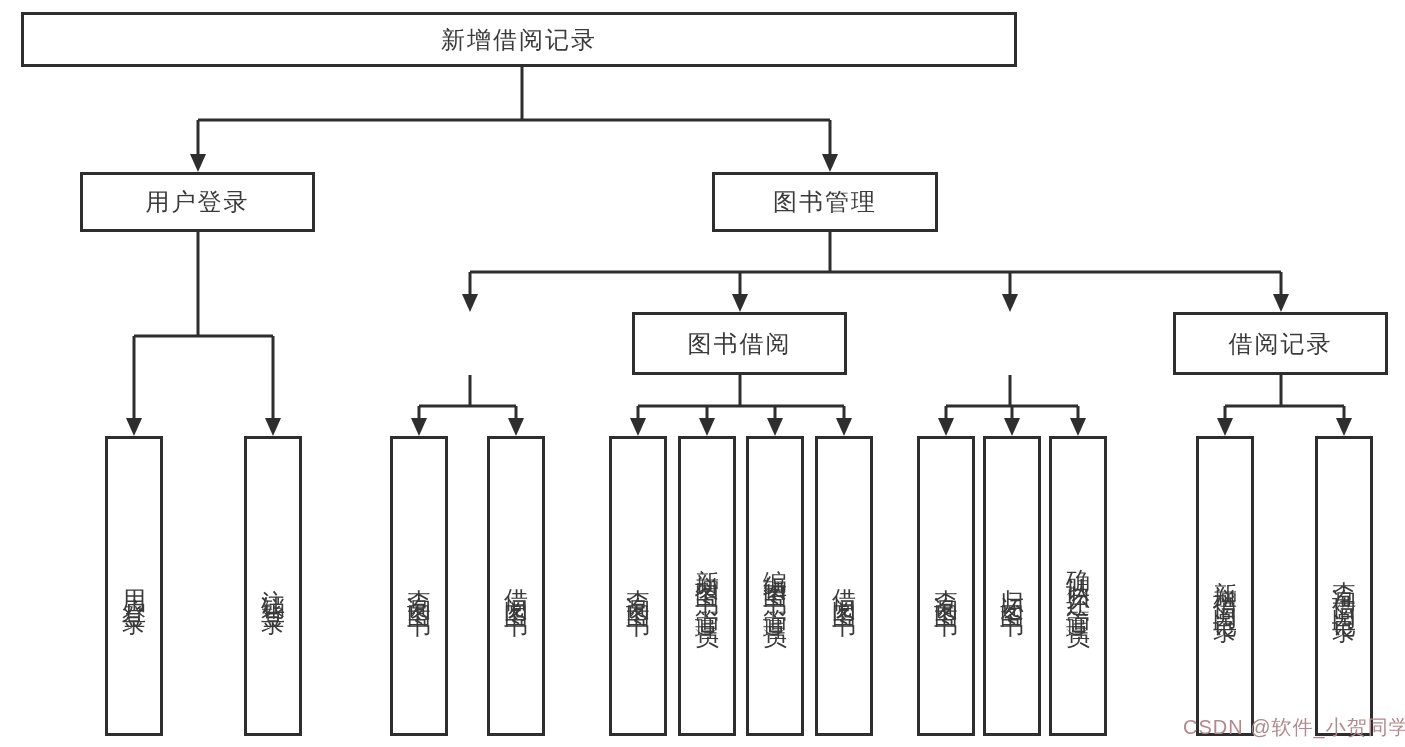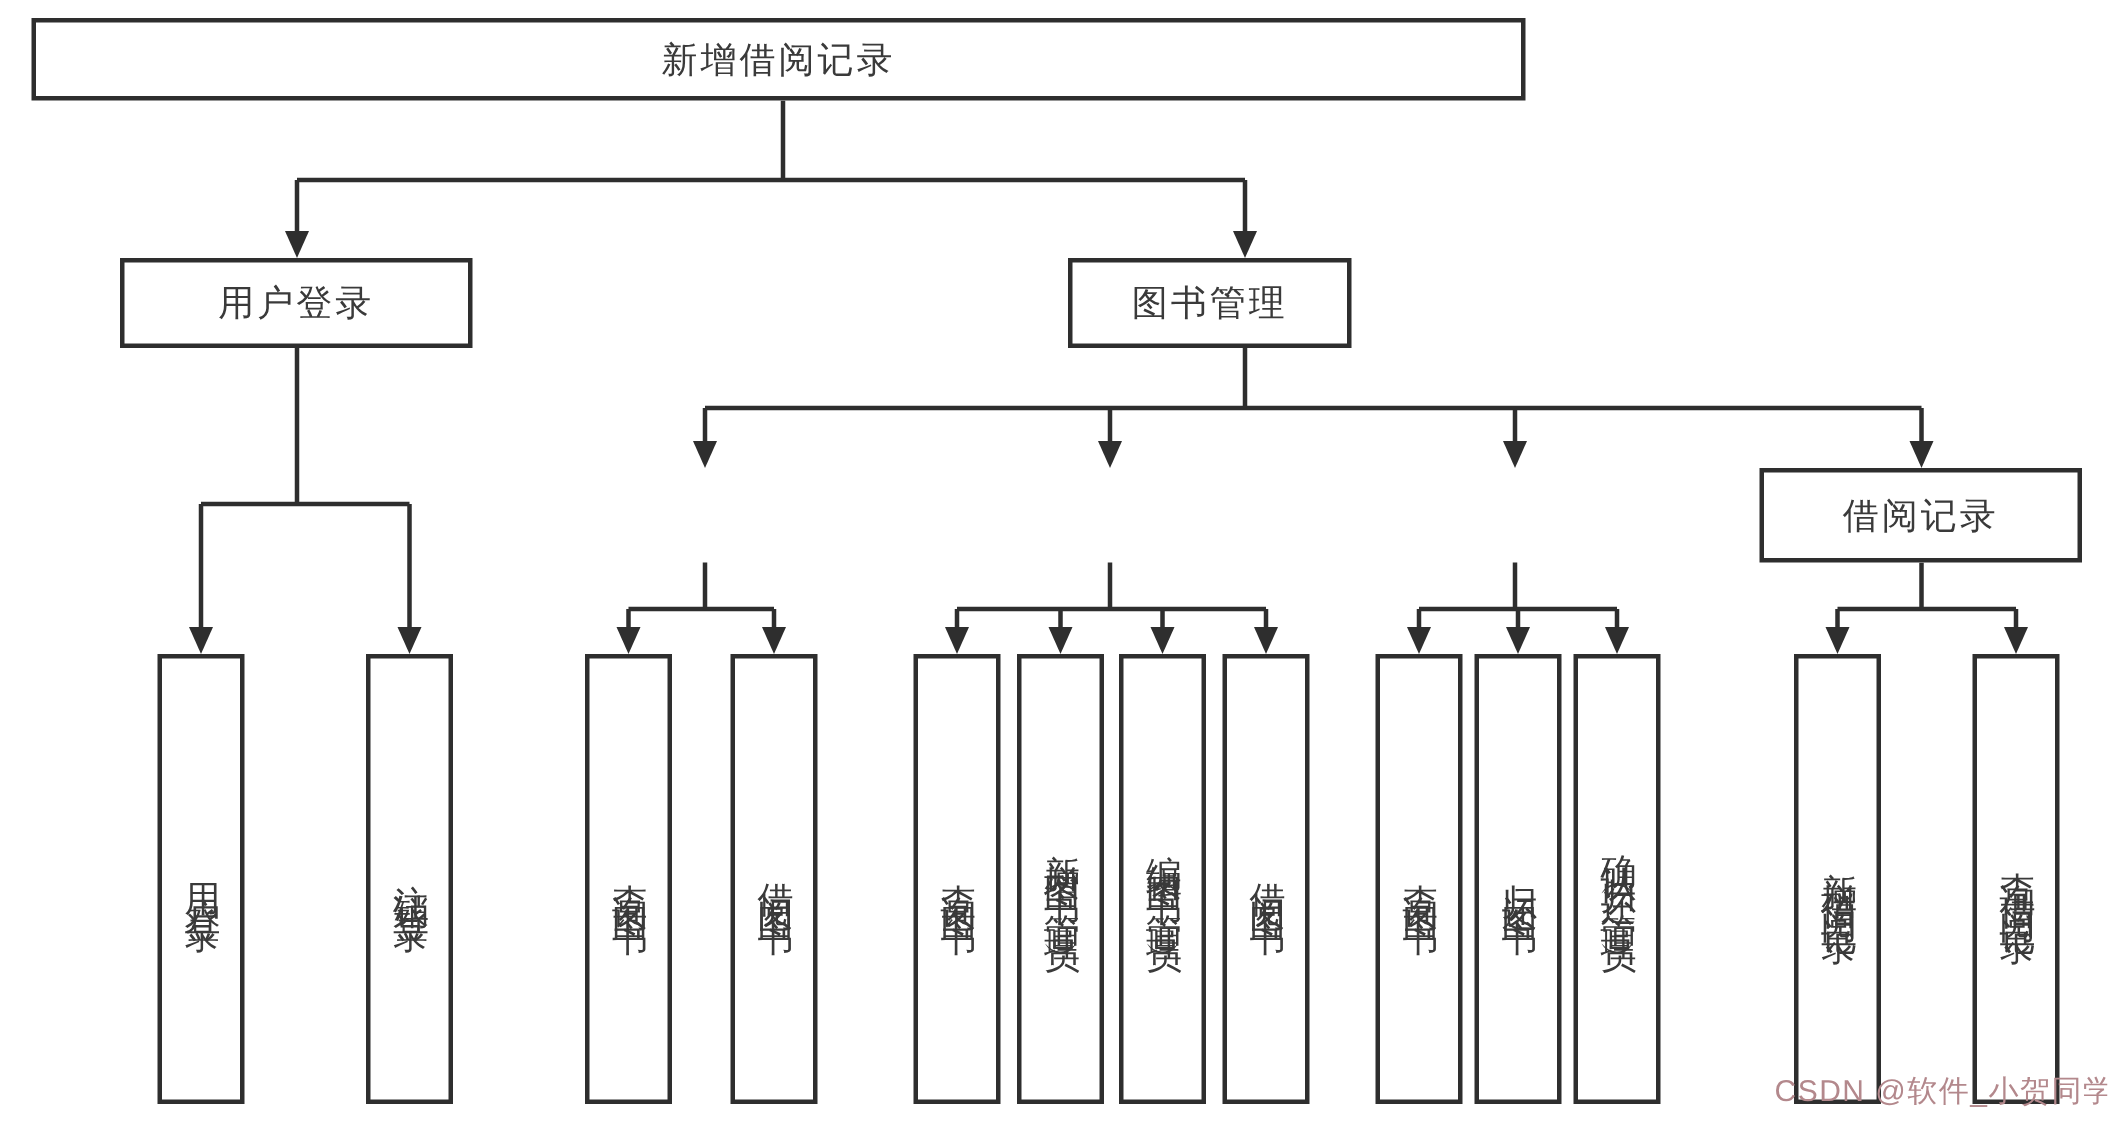--- a/index.html
+++ b/index.html
@@ -98,22 +98,23 @@
       <polygon points="1004,418 1020,418 1012,436"></polygon>
       <polygon points="1070,418 1086,418 1078,436"></polygon>
       <polygon points="1217,418 1233,418 1225,436"></polygon>
       <polygon points="1336,418 1352,418 1344,436"></polygon>
     </g>
   </svg>
 
   <div class="node" style="left:21px; top:12px; width:996px; height:55px;">新增借阅记录</div>
 
   <div class="node" style="left:80px; top:172px; width:235px; height:60px;">用户登录</div>
-  <div class="node" style="left:712px; top:172px; width:189px; height:60px;">图书管理</div>
+  <div class="node" style="left:712px; top:172px; width:226px; height:60px;">图书管理</div>
 
+  <div class="node" style="left:632px; top:312px; width:215px; height:63px;">图书借阅</div>
   <div class="node" style="left:1173px; top:312px; width:215px; height:63px;">借阅记录</div>
 
   <div class="leaf" style="left:105px;">用户登录</div>
   <div class="leaf" style="left:244px;">注销登录</div>
 
   <div class="leaf" style="left:390px;">查询图书</div>
   <div class="leaf" style="left:487px;">借阅图书</div>
 
   <div class="leaf" style="left:609px;">查询图书</div>
   <div class="leaf" style="left:678px;">新增图书（管理员）</div>

